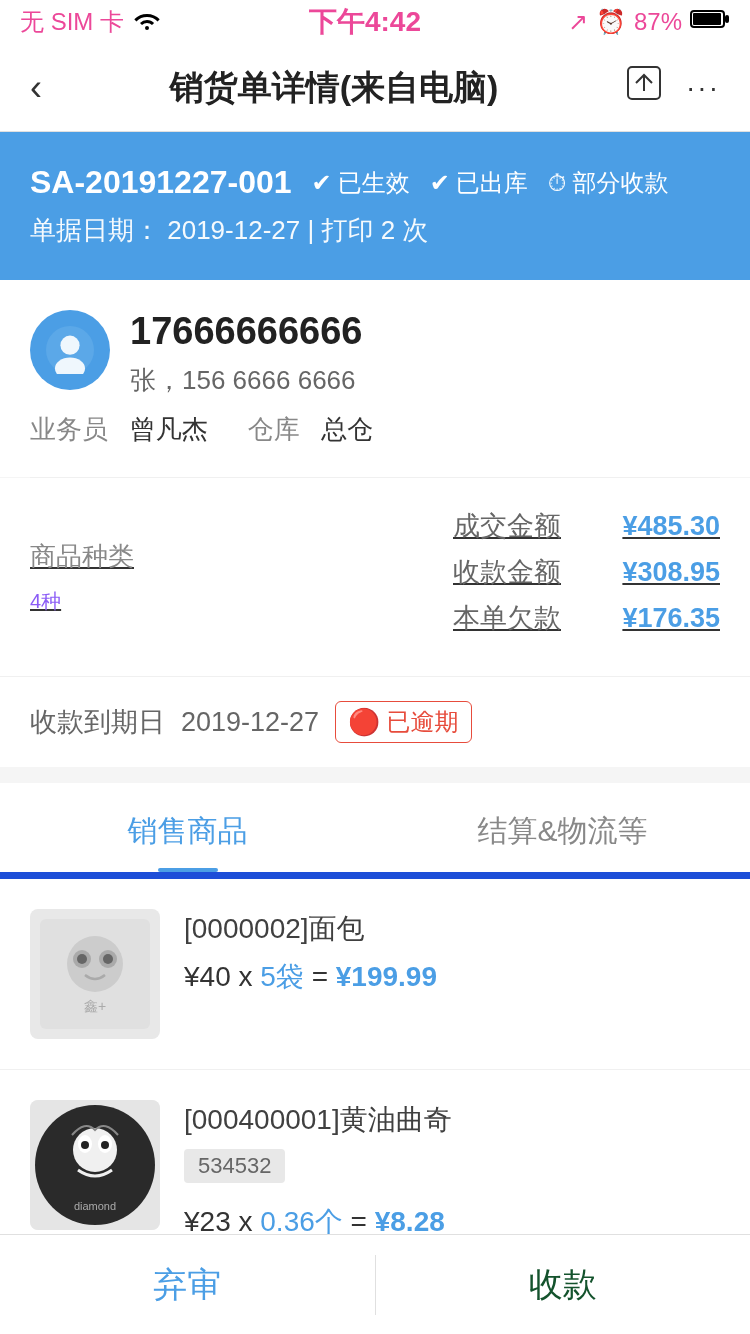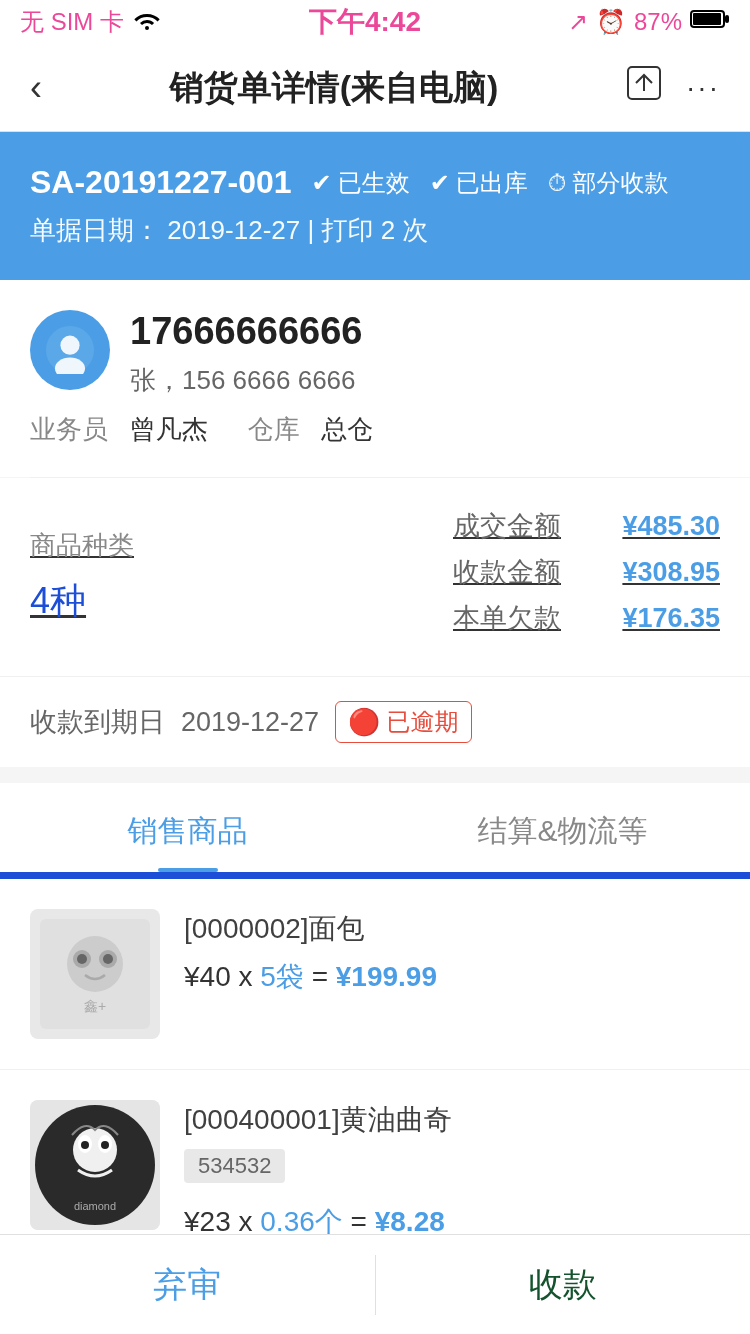--- a/index.html
+++ b/index.html
@@ -132,21 +132,21 @@
     
     .summary-section {
       background: #fff;
       padding: 30px 30px;
       display: flex;
       justify-content: space-between;
       align-items: center;
       text-decoration: underline;
     }
     .summary-left .label { font-size: 26px; color: #888; }
-    .summary-left .value { font-size: 36px; color: #1d4ed8; font-weight: 500; margin-top: 14px; }
+    .summary-left .value { font-size: 20px; color: #8b5cf6; font-weight: 500; margin-top: 14px; }
     .summary-right { text-align: right; }
     .summary-row {
       display: flex;
       align-items: center;
       justify-content: flex-end;
       gap: 29px;
       margin-bottom: 10px;
       font-size: 27px;
     }
     .summary-row .row-label { color: #666; }

